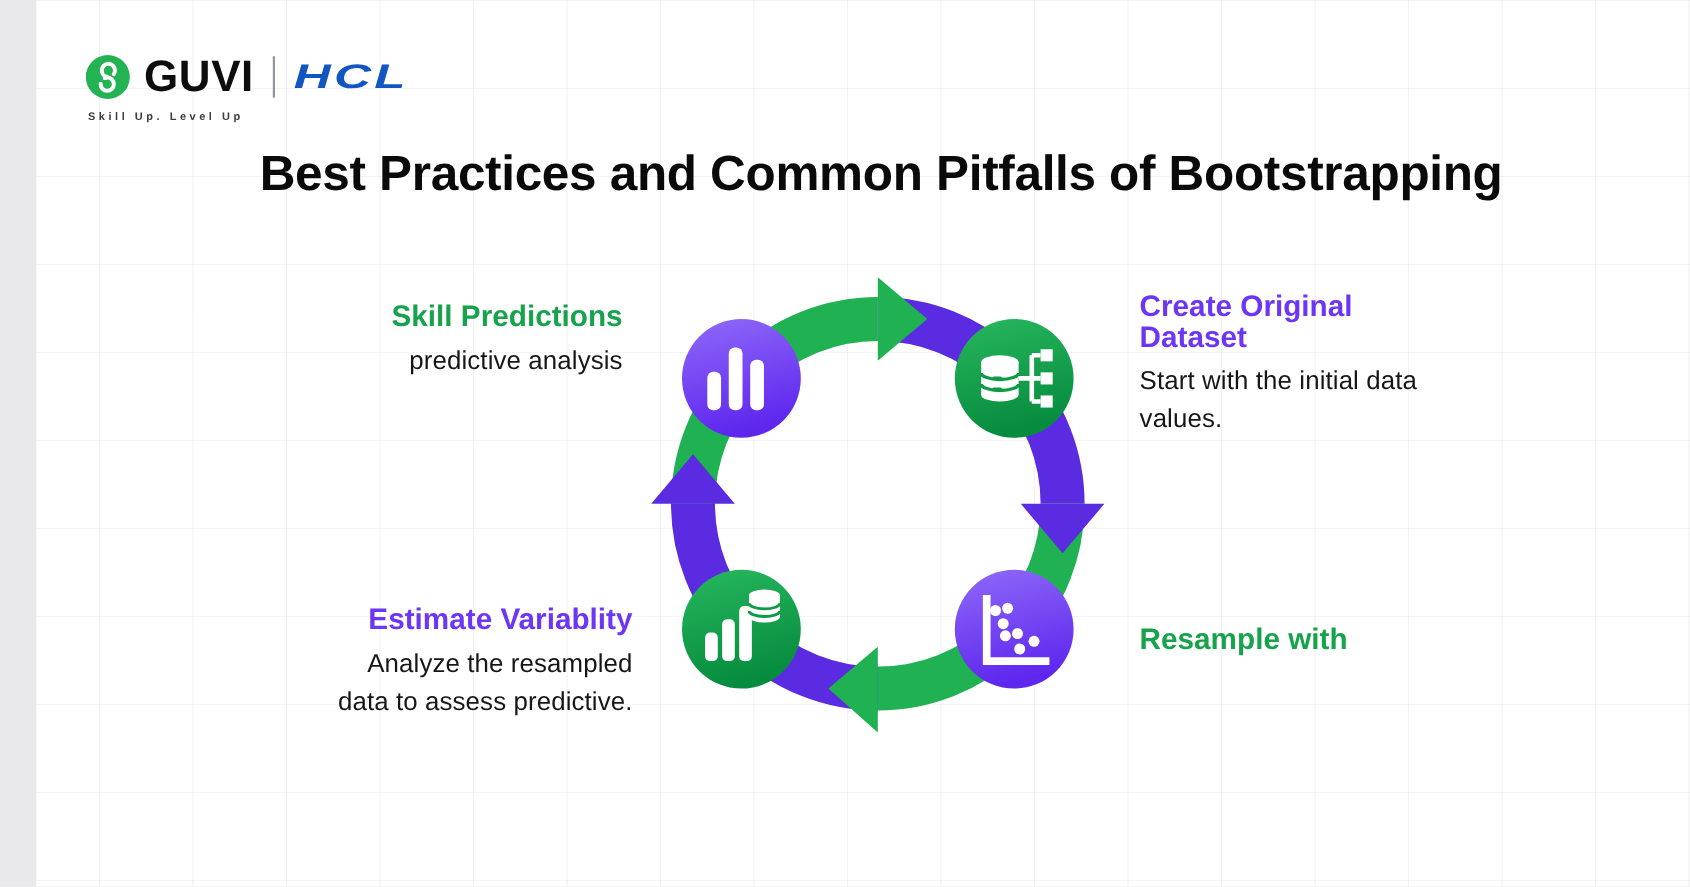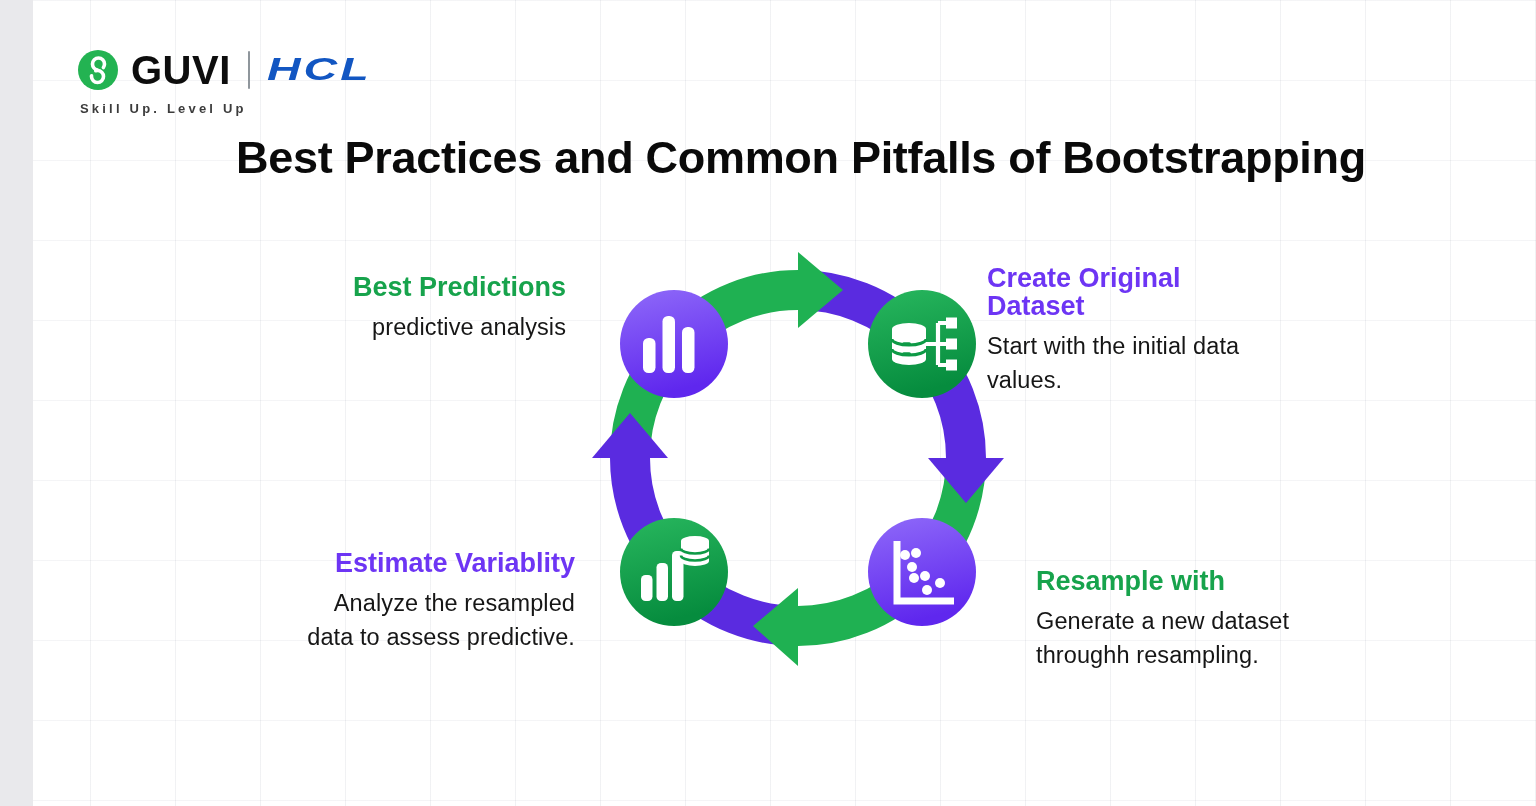--- a/index.html
+++ b/index.html
@@ -20,40 +20,40 @@
   .brand { position:absolute; left:45px; top:50px; }
   .brand-row { display:flex; align-items:center; height:40px; }
   .logo-badge { width:40px; height:40px; border-radius:50%; background:#23B352;
                 display:flex; align-items:center; justify-content:center; flex:0 0 auto; }
   .guvi-word { font-size:40px; font-weight:700; color:#0d0d0d; margin-left:13px;
                letter-spacing:0.5px; line-height:40px; }
   .brand-divider { width:2.5px; height:38px; background:#8f969c; margin:0 17px; border-radius:2px; }
   .hcl-word { font-size:31px; font-weight:900; font-style:italic; color:#1256C2;
               letter-spacing:2px; line-height:40px; transform:scaleX(1.5);
               transform-origin:left center; white-space:nowrap; }
-  .tagline { margin-top:11px; margin-left:2px; font-size:13px; font-weight:600;
+  .tagline { margin-top:11px; margin-left:2px; font-size:10px; font-weight:600;
              letter-spacing:3.2px; color:#3c3c3c; white-space:nowrap; }
 
   
   .title { position:absolute; left:0; right:0; top:128px; margin:0; text-align:center;
            font-size:45px; line-height:60px; font-weight:800; letter-spacing:-0.3px; color:#0a0a0a; }
 
   
   .cycle { position:absolute; left:500px; top:218px; }
 
   
   .step { position:absolute; }
   .step-heading { font-size:27px; font-weight:700; line-height:28px; margin-bottom:10px; }
   .h-green  { color:#17A34C; }
   .h-purple { color:#6D35F4; }
   .step-body { font-size:23.5px; line-height:33.5px; color:#161616; letter-spacing:0.1px; }
   .align-right { text-align:right; }
 
   .step-make     { right:1003px; top:273px; width:370px; }
-  .step-create   { left:954px;  top:264px; width:370px; }
+  .step-create   { left:1003px;  top:264px; width:370px; }
   .step-estimate { right:994px;  top:549px; width:370px; }
   .step-resample { left:1003px;  top:567px; width:370px; }
 </style>
 </head>
 <body>
 
 <div class="stage">
 
   <header class="brand">
     <div class="brand-row">
@@ -148,21 +148,21 @@
         <circle cx="-8" cy="6" r="5" fill="#ffffff"></circle>
         <circle cx="3" cy="4" r="5" fill="#ffffff"></circle>
         <circle cx="5" cy="18" r="5" fill="#ffffff"></circle>
         <circle cx="18" cy="11" r="5" fill="#ffffff"></circle>
       </g>
     </g>
   </svg>
 
   <div class="step step-make align-right">
     <div class="step-heading h-green">
-      <div>Best Predictions</div>
+      <div>Skill Predictions</div>
     </div>
     <div class="step-body">
       <div>predictive analysis</div>
     </div>
   </div>
 
   <div class="step step-create">
     <div class="step-heading h-purple">
       <div>Create Original</div>
       <div>Dataset</div>
@@ -180,19 +180,15 @@
     <div class="step-body">
       <div>Analyze the resampled</div>
       <div>data to assess predictive.</div>
     </div>
   </div>
 
   <div class="step step-resample">
     <div class="step-heading h-green">
       <div>Resample with</div>
     </div>
-    <div class="step-body">
-      <div>Generate a new dataset</div>
-      <div>throughh resampling.</div>
-    </div>
   </div>
 
 </div>
 
 </body></html>

